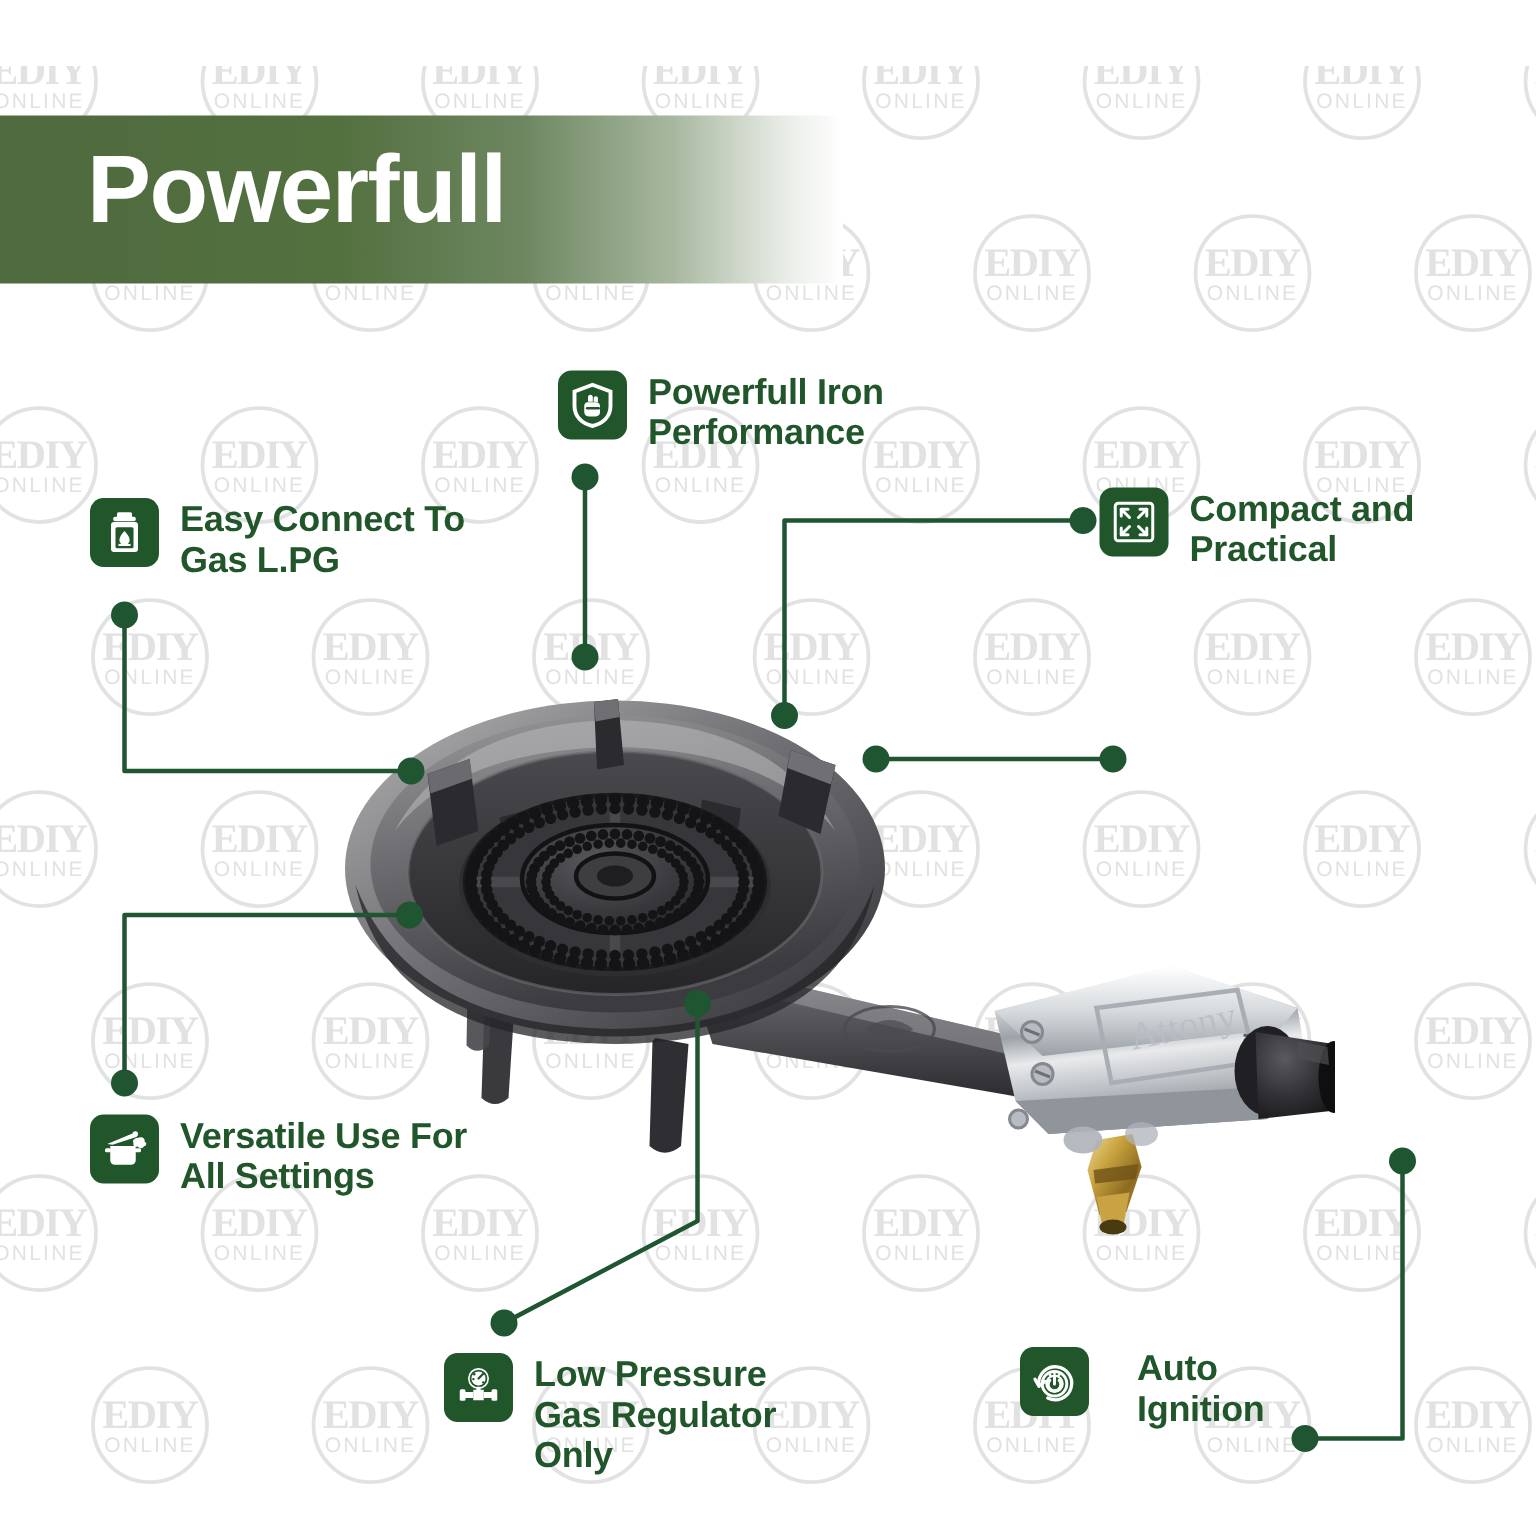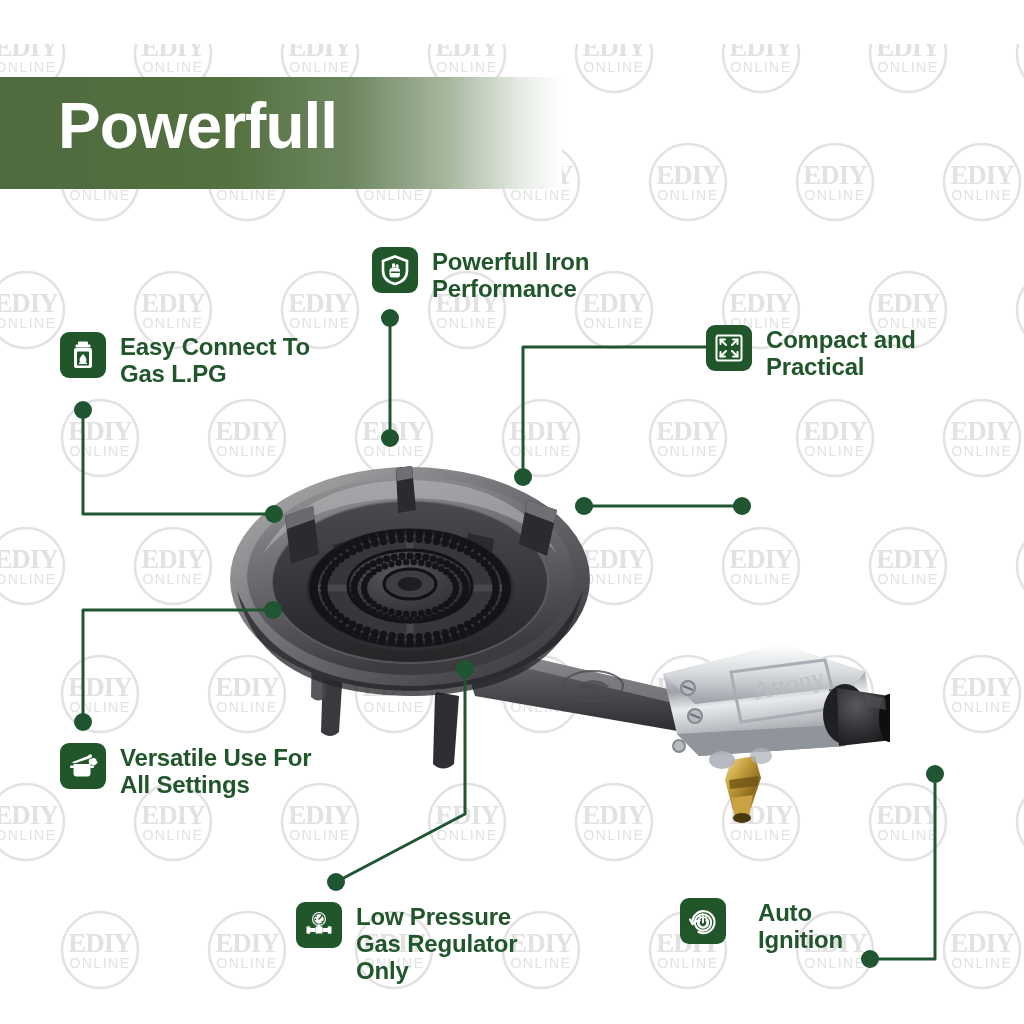--- a/index.html
+++ b/index.html
@@ -42,21 +42,21 @@
     background:#21562b;display:flex;align-items:center;justify-content:center;
   }
   .badge svg{display:block;}
   .flabel{
     color:#21562b;font-size:24px;line-height:27px;font-weight:bold;
     white-space:pre-line;padding-top:1px;letter-spacing:-0.2px;
   }
 
   #f-lpg{left:60px;top:288px;}
   #f-heat{left:372px;top:203px;}
-  #f-compact{left:706px;top:281px;}
+  #f-compact{left:733px;top:281px;}
   #f-cast{left:752px;top:440px;}
   #f-versatile{left:60px;top:699px;}
   #f-regulator{left:296px;top:858px;}
   #f-ignition{left:680px;top:854px;gap:32px;}
 </style>
 </head>
 <body>
 
 <div id="stage">
 

